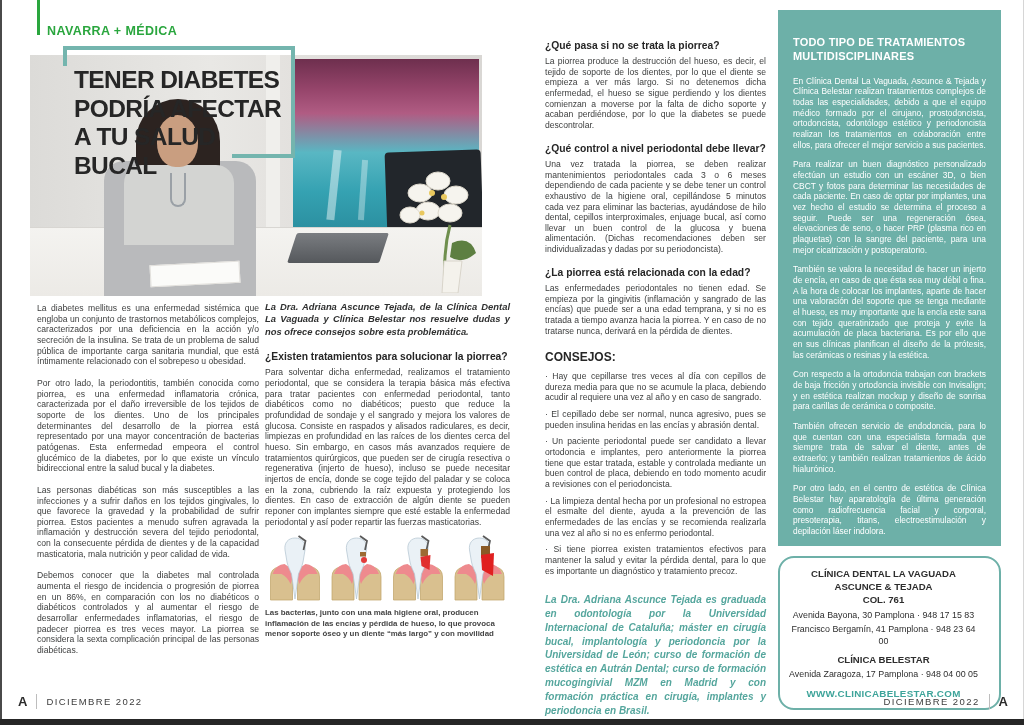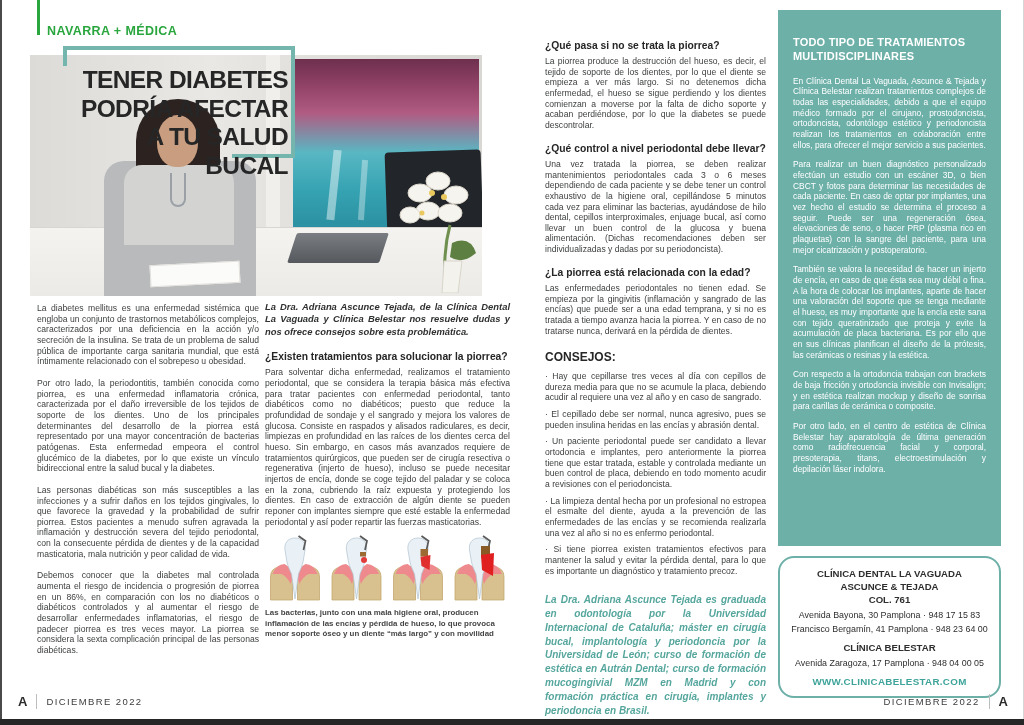--- a/index.html
+++ b/index.html
@@ -61,23 +61,23 @@
     position:absolute; left:94px; top:110px; width:110px; height:80px;
     background:#d3d4d2; border-radius:18px 18px 0 0;
   }
   .photo .lanyard { position:absolute; left:140px; top:118px; width:16px; height:34px; border:2px solid #9aa0a6; border-top:none; border-radius:0 0 8px 8px; }
   .photo .paper { position:absolute; left:120px; top:208px; width:90px; height:22px; background:#fbfbf9; border:1px solid #e2e0dc; transform:rotate(-3deg); }
   .title-frame-top    { position:absolute; left:63px;  top:46px;  width:232px; height:4px;  background:#74b5ae; }
   .title-frame-stub   { position:absolute; left:63px;  top:46px;  width:4px;   height:20px; background:#74b5ae; }
   .title-frame-right  { position:absolute; left:291px; top:46px;  width:4px;   height:112px;background:#74b5ae; }
   .title-frame-bottom { position:absolute; left:232px; top:154px; width:63px;  height:4px;  background:#74b5ae; }
   .headline {
-    position:absolute; left:62px; top:66px; width:226px;
+    position:absolute; left:74px; top:66px; width:226px;
     font-size:24.5px; font-weight:800; letter-spacing:-0.6px; line-height:1.17;
-    color:#262626; z-index:4;text-align:right;
+    color:#262626; z-index:4;
   }
 
   
   .col { position:absolute; color:#3f4040; font-size:8.6px; line-height:1.24; text-align:justify; }
   .col1 { left:37px;  top:303px; width:222px; }
   .col2 { left:265px; top:301px; width:245px; }
   .col3 { left:545px; top:40px;  width:221px; }
   .para { margin-bottom:11px; }
   .intro {
     font-weight:bold; font-style:italic; font-size:9.4px; line-height:1.32;
@@ -105,21 +105,21 @@
     position:absolute; left:778px; top:10px; width:223px; height:536px;
     background:#6db0a8; color:#ffffff; padding:26px 15px 14px 15px;
   }
   .sidebar-title { font-weight:bold; font-size:11px; line-height:1.25; margin-bottom:12px; letter-spacing:.2px; }
   .sidebar-para { font-size:8.4px; line-height:1.27; text-align:justify; margin-bottom:9px; }
 
   
   .contact {
     position:absolute; left:778px; top:556px; width:223px;
     background:#fff; border:2.5px solid #6db0a8; border-radius:16px;
-    padding:10px 6px 9px 6px; text-align:center; color:#2e2e2e;
+    padding:10px 18px 9px 6px; text-align:center; color:#2e2e2e;
   }
   .contact .name  { font-weight:bold; font-size:9.6px; line-height:1.35; }
   .contact .addr  { font-size:8.9px; line-height:1.3; margin-top:3px; }
   .contact .gap   { margin-top:6px; }
   .contact .web   { font-weight:bold; font-size:9.8px; color:#3ea49a; margin-top:7px; letter-spacing:.3px; }
 
   
   .footer { position:absolute; bottom:16px; font-size:9.5px; letter-spacing:1.4px; color:#3c3c3c; display:flex; align-items:center; }
   .footer-left  { left:18px; }
   .footer-right { right:16px; }
@@ -239,20 +239,21 @@
     <p class="bullet">· Si tiene piorrea existen tratamientos efectivos para mantener la salud y evitar la pérdida dental, para lo que es importante un diagnóstico y tratamiento precoz.</p>
     <p class="bio">La Dra. Adriana Ascunce Tejada es graduada en odontología por la Universidad Internacional de Cataluña; máster en cirugía bucal, implantología y periodoncia por la Universidad de León; curso de formación de estética en Autrán Dental; curso de formación mucogingivial MZM en Madrid y con formación práctica en cirugía, implantes y periodoncia en Brasil.</p>
   </div>
 
   <aside class="sidebar">
     <h2 class="sidebar-title">TODO TIPO DE TRATAMIENTOS MULTIDISCIPLINARES</h2>
     <p class="sidebar-para">En Clínica Dental La Vaguada, Ascunce &amp; Tejada y Clínica Belestar realizan tratamientos complejos de todas las especialidades, debido a que el equipo médico formado por el cirujano, prostodoncista, ortodoncista, odontólogo estético y periodoncista realizan los tratamientos en colaboración entre ellos, para ofrecer el mejor servicio a sus pacientes.</p>
     <p class="sidebar-para">Para realizar un buen diagnóstico personalizado efectúan un estudio con un escáner 3D, o bien CBCT y fotos para determinar las necesidades de cada paciente. En caso de optar por implantes, una vez hecho el estudio se determina el proceso a seguir. Puede ser una regeneración ósea, elevaciones de seno, o hacer PRP (plasma rico en plaquetas) con la sangre del paciente, para una mejor cicatrización y postoperatorio.</p>
     <p class="sidebar-para">También se valora la necesidad de hacer un injerto de encía, en caso de que ésta sea muy débil o fina. A la hora de colocar los implantes, aparte de hacer una valoración del soporte que se tenga mediante el hueso, es muy importante que la encía este sana con tejido queratinizado que proteja y evite la acumulación de placa bacteriana. Es por ello que en sus clínicas planifican el diseño de la prótesis, las cerámicas o resinas y la estética.</p>
     <p class="sidebar-para">Con respecto a la ortodoncia trabajan con brackets de baja fricción y ortodoncia invisible con Invisalign; y en estética realizan mockup y diseño de sonrisa para carillas de cerámica o composite.</p>
+    <p class="sidebar-para">También ofrecen servicio de endodoncia, para lo que cuentan con una especialista formada que siempre trata de salvar el diente, antes de extraerlo; y también realizan tratamientos de ácido hialurónico.</p>
     <p class="sidebar-para">Por otro lado, en el centro de estética de Clínica Belestar hay aparatología de última generación como radiofrecuencia facial y corporal, presoterapia, titans, electroestimulación y depilación láser indolora.</p>
   </aside>
 
   <div class="contact">
     <div class="name">CLÍNICA DENTAL LA VAGUADA</div>
     <div class="name">ASCUNCE &amp; TEJADA</div>
     <div class="name">COL. 761</div>
     <div class="addr">Avenida Bayona, 30 Pamplona · 948 17 15 83</div>
     <div class="addr">Francisco Bergamín, 41 Pamplona · 948 23 64 00</div>
     <div class="name gap">CLÍNICA BELESTAR</div>

